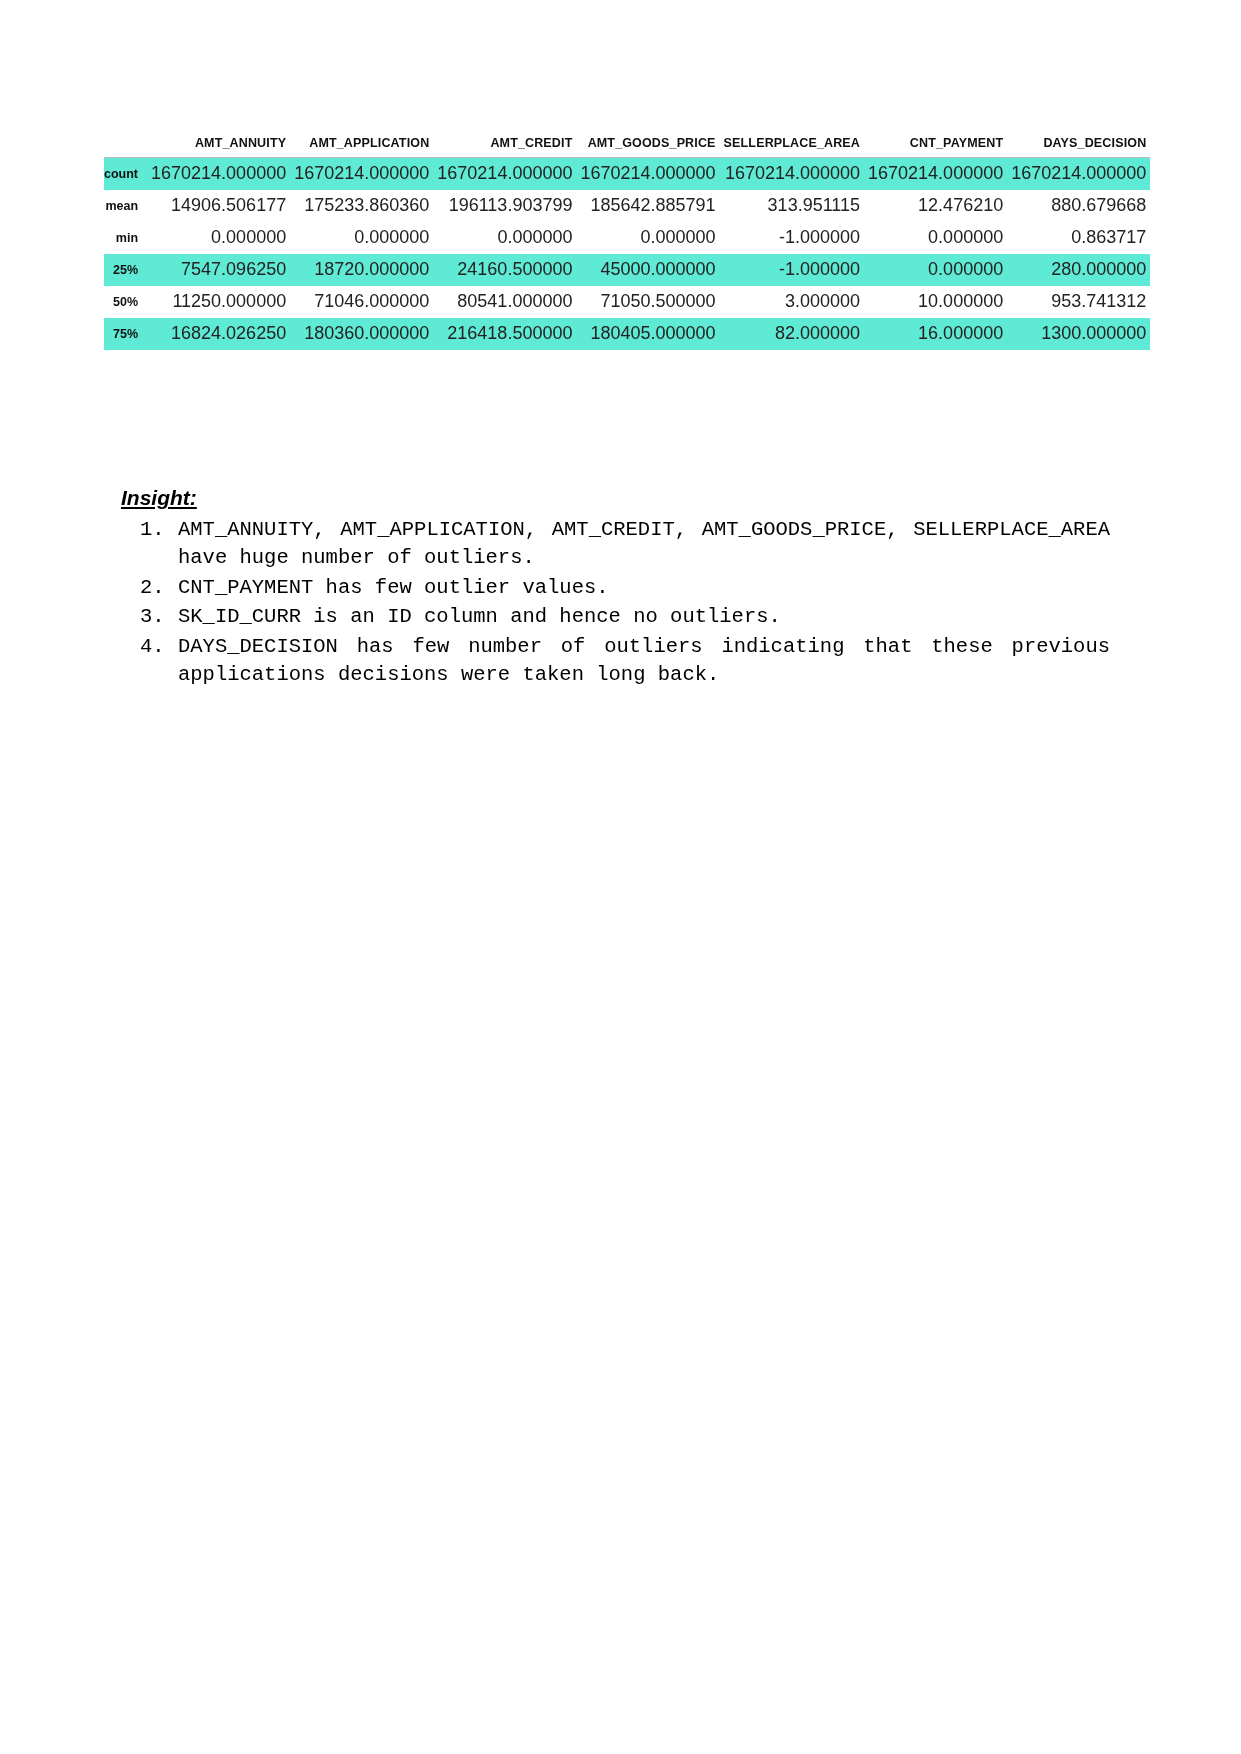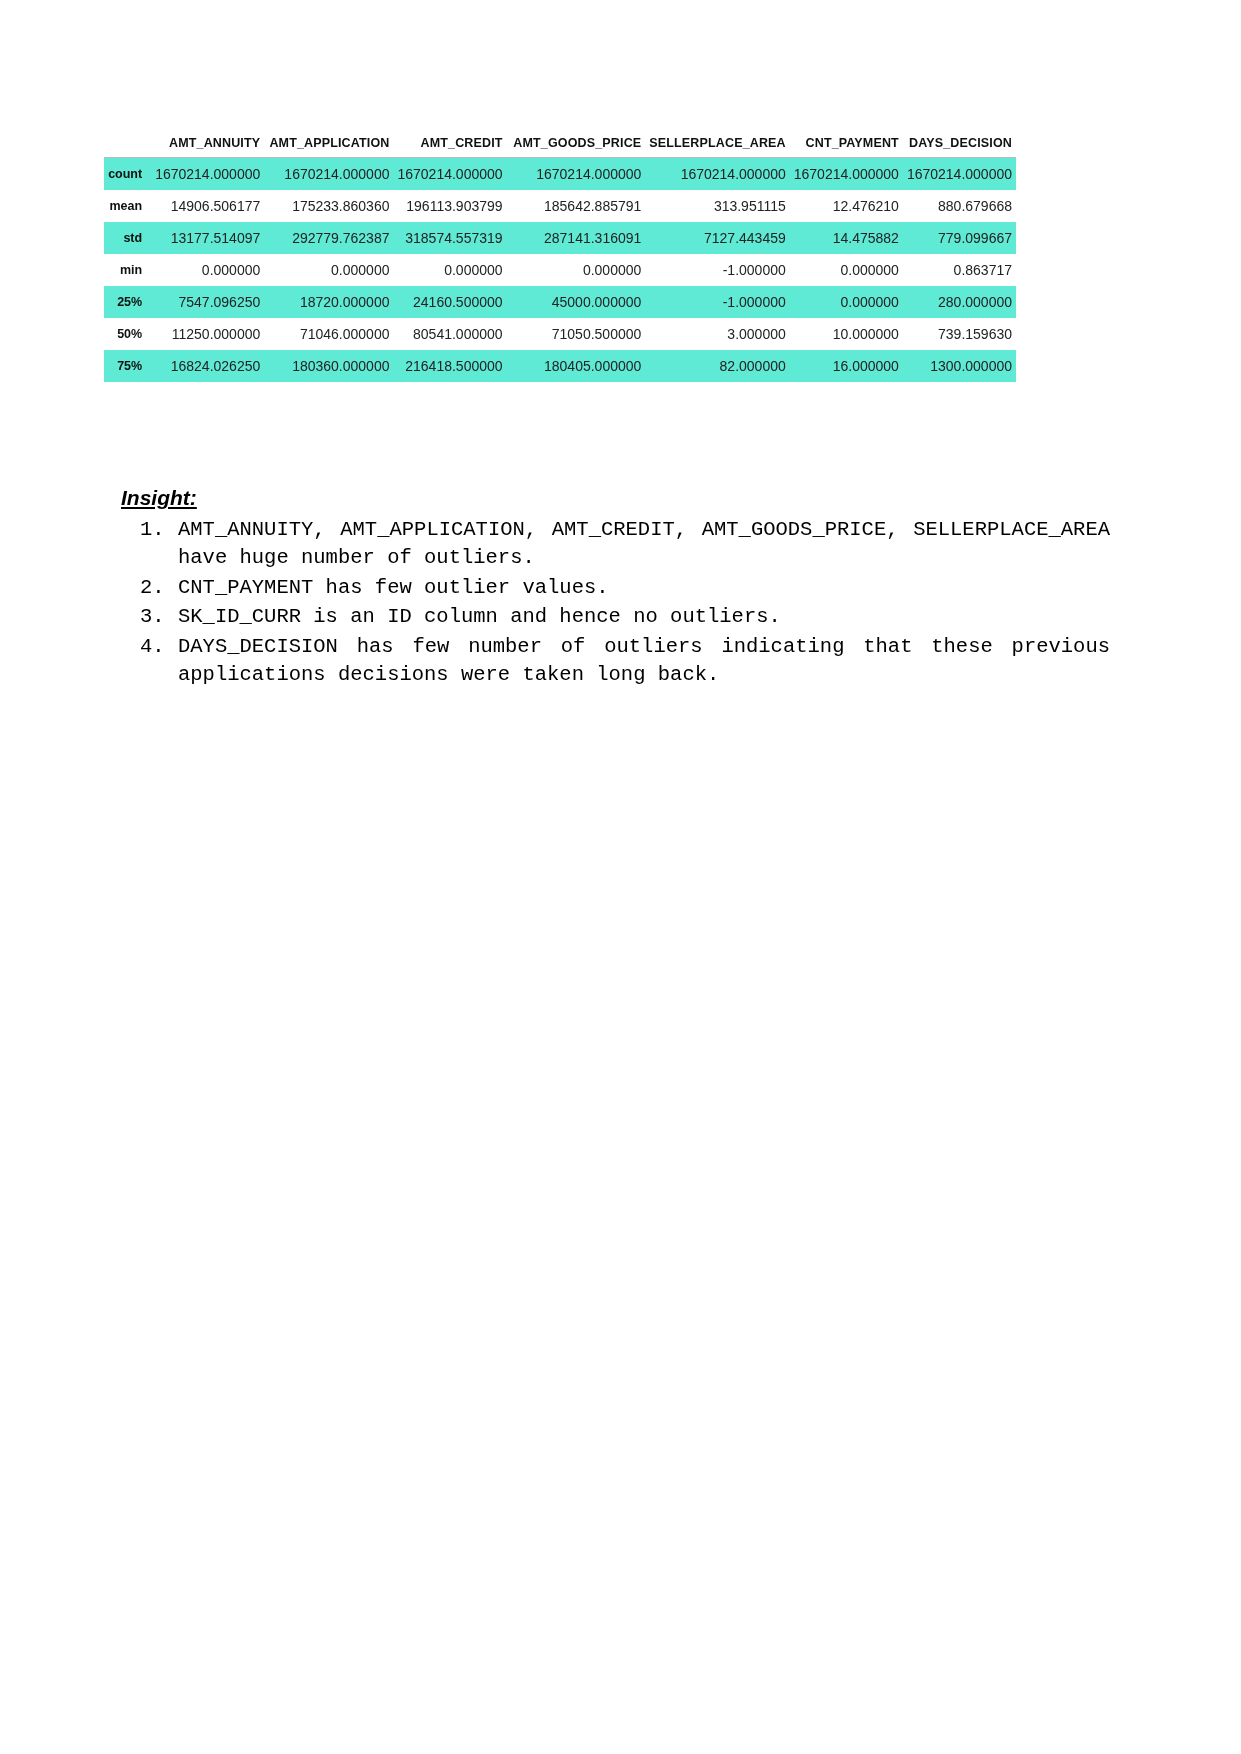--- a/index.html
+++ b/index.html
@@ -64,21 +64,21 @@
     font-weight: bold;
     text-align: right;
     padding: 0 9px 0 0;
     width: 52px;
     font-size: 12.5px;
   }
 
   table.df tbody td {
     text-align: right;
     padding: 0 4px 0 4px;
-    font-size: 14px;
+    font-size: 18px;
     color: #222222;
   }
 
   table.df tbody tr {
     height: 32px;
   }
 
   table.df tbody tr.alt th.rowhdr,
   table.df tbody tr.alt td {
     background: #5eead4;
@@ -188,30 +188,20 @@
         <tr>
           <th class="rowhdr">mean</th>
           <td>14906.506177</td>
           <td>175233.860360</td>
           <td>196113.903799</td>
           <td>185642.885791</td>
           <td>313.951115</td>
           <td>12.476210</td>
           <td>880.679668</td>
         </tr>
-        <tr class="alt">
-          <th class="rowhdr">std</th>
-          <td>13177.514097</td>
-          <td>292779.762387</td>
-          <td>318574.557319</td>
-          <td>287141.316091</td>
-          <td>7127.443459</td>
-          <td>14.475882</td>
-          <td>779.099667</td>
-        </tr>
         <tr>
           <th class="rowhdr">min</th>
           <td>0.000000</td>
           <td>0.000000</td>
           <td>0.000000</td>
           <td>0.000000</td>
           <td>-1.000000</td>
           <td>0.000000</td>
           <td>0.863717</td>
         </tr>
@@ -226,21 +216,21 @@
           <td>280.000000</td>
         </tr>
         <tr>
           <th class="rowhdr">50%</th>
           <td>11250.000000</td>
           <td>71046.000000</td>
           <td>80541.000000</td>
           <td>71050.500000</td>
           <td>3.000000</td>
           <td>10.000000</td>
-          <td>739.159630</td>
+          <td>953.741312</td>
         </tr>
         <tr class="alt">
           <th class="rowhdr">75%</th>
           <td>16824.026250</td>
           <td>180360.000000</td>
           <td>216418.500000</td>
           <td>180405.000000</td>
           <td>82.000000</td>
           <td>16.000000</td>
           <td>1300.000000</td>

